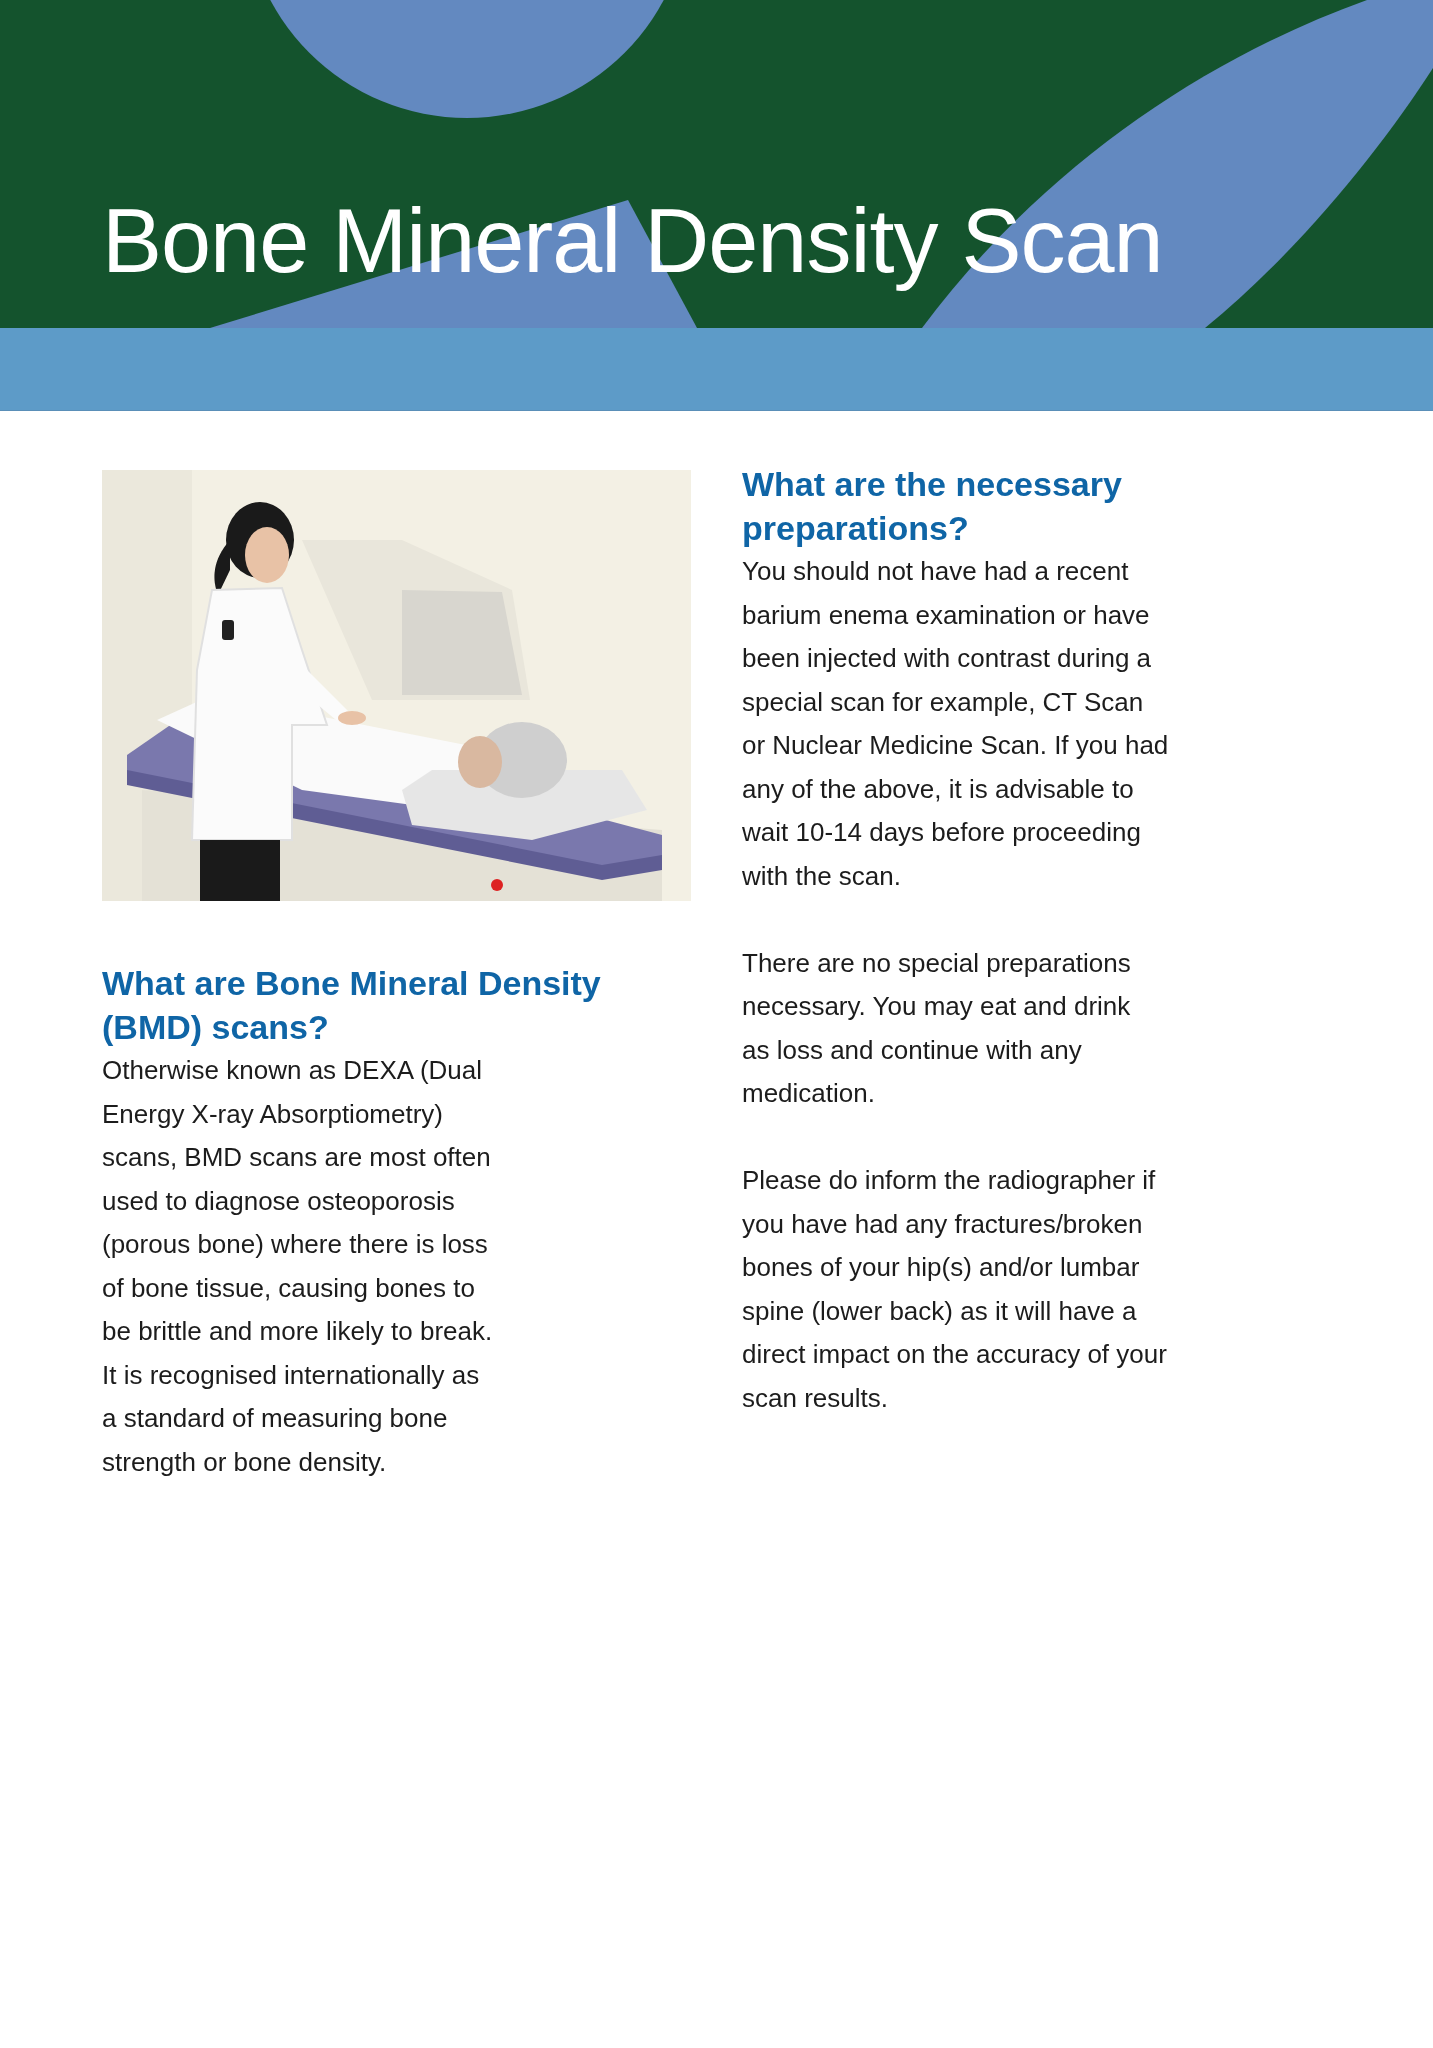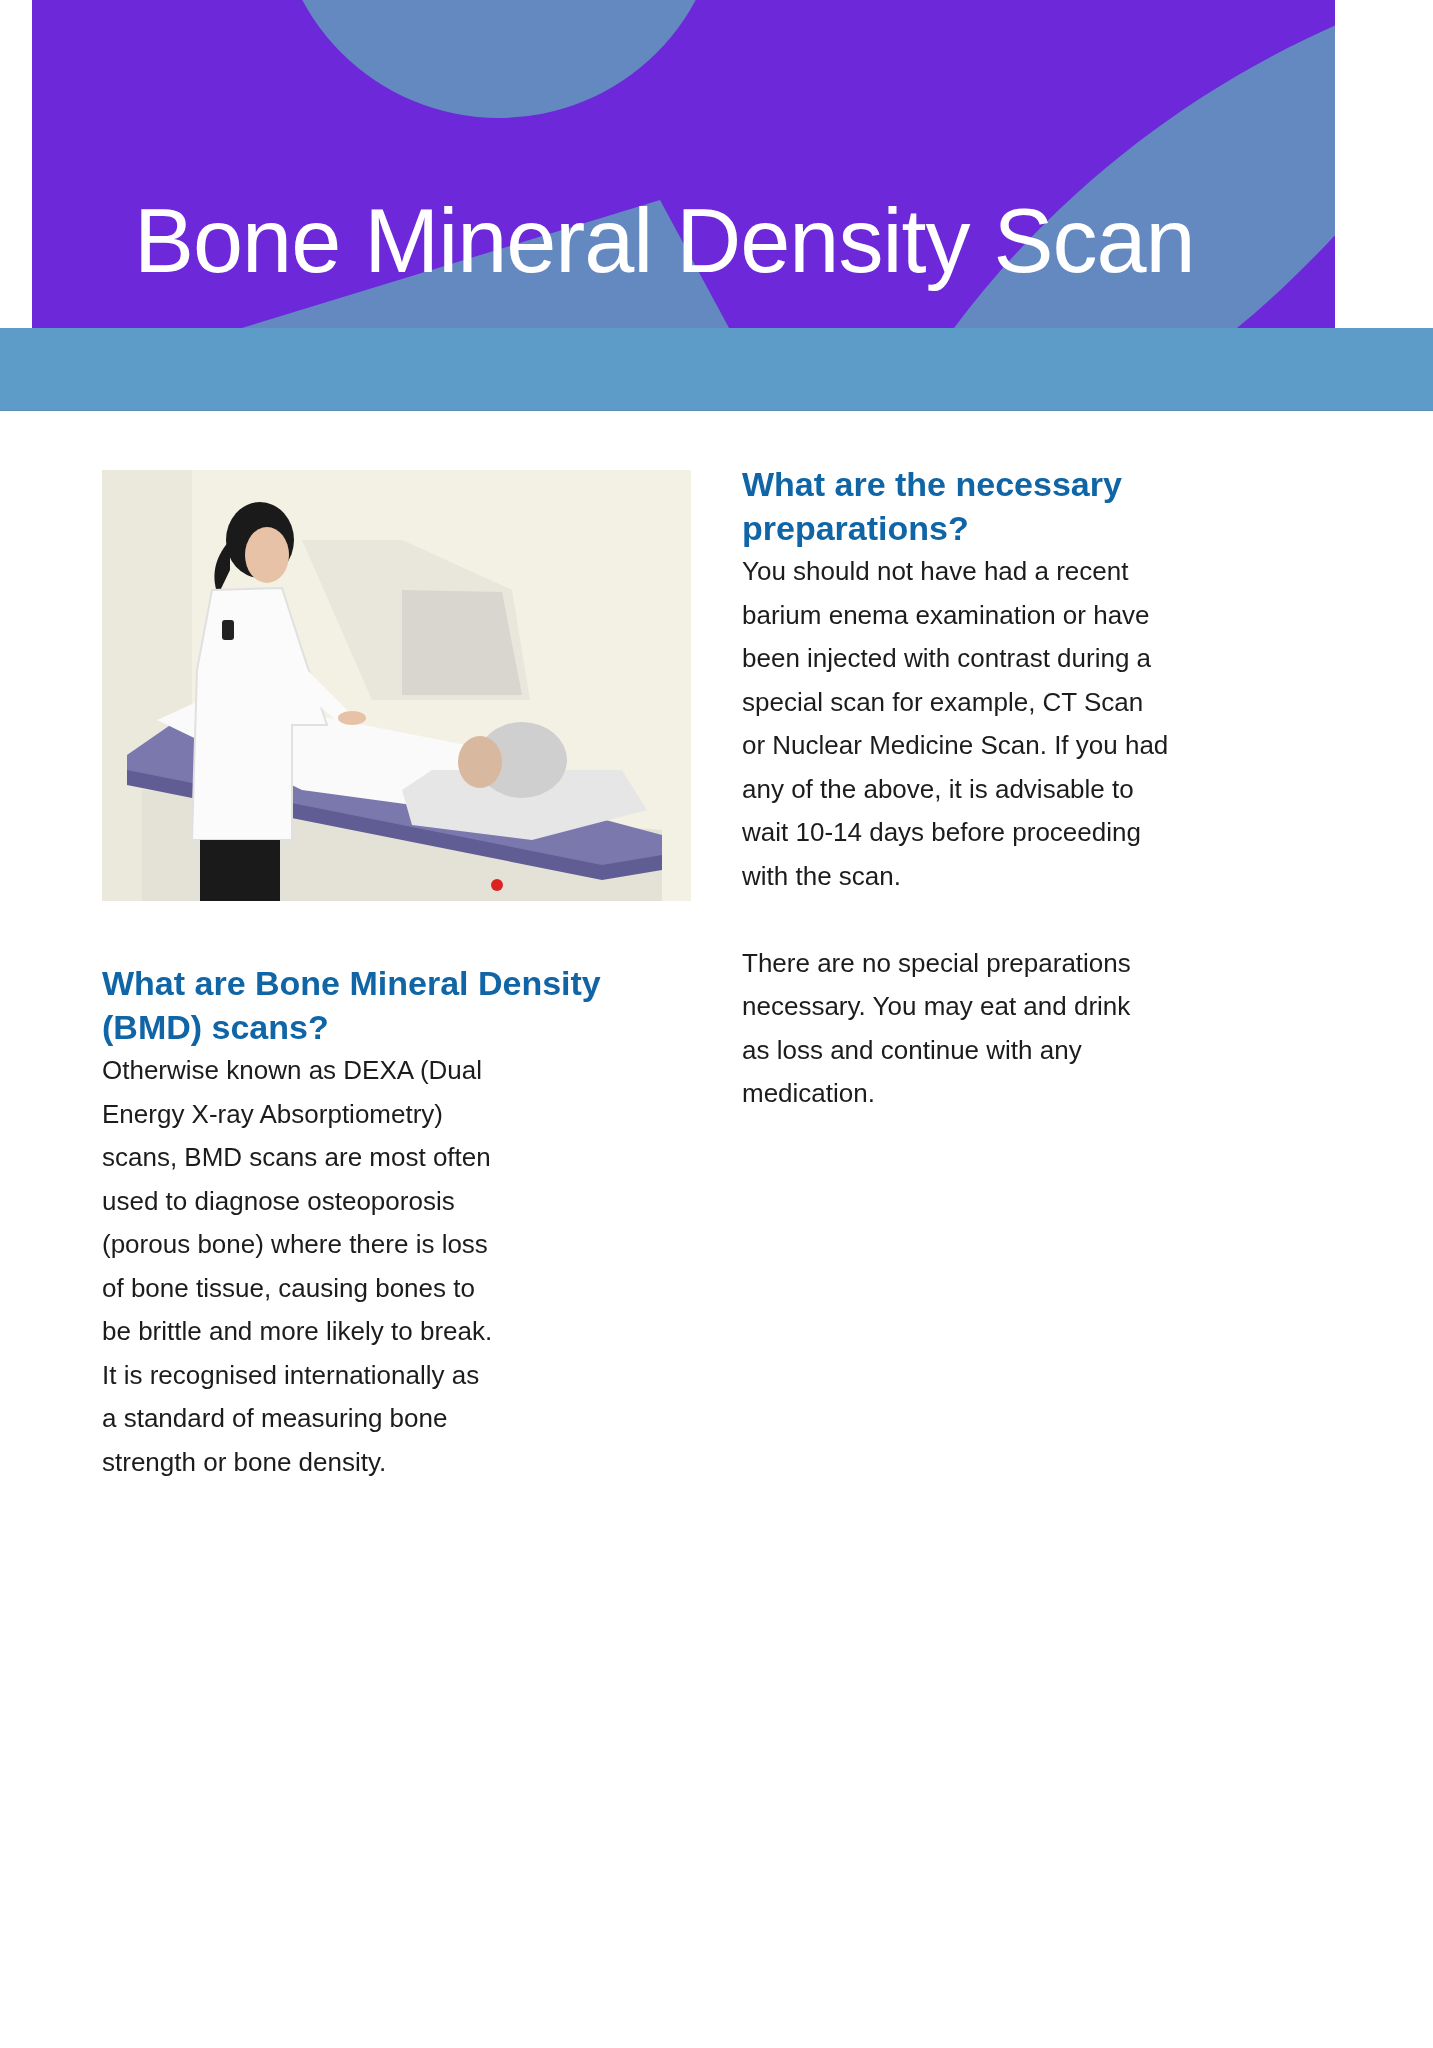--- a/index.html
+++ b/index.html
@@ -2,22 +2,22 @@
 <html><head>
 <meta charset="utf-8">
 <style>
   html, body { margin: 0; padding: 0; }
   body {
     width: 1433px; height: 2048px; background: #ffffff;
     position: relative; overflow: hidden;
     font-family: "Liberation Sans", sans-serif;
   }
   .header {
-    position: absolute; left: 0; top: 0; width: 1303px; height: 328px;
-    background: #6d28d9; overflow: hidden; margin-left: 32px;
+    position: absolute; left: 0; top: 0; width: 1433px; height: 328px;
+    background: #14532d; overflow: hidden;
   }
   .header svg { position: absolute; left: 0; top: 0; }
   .title {
     position: absolute; left: 102px; top: 196px; margin: 0;
     font-size: 90px; font-weight: normal; color: #ffffff;
     letter-spacing: -1px; line-height: 1; white-space: nowrap;
   }
   .strip {
     position: absolute; left: 0; top: 328px; width: 1433px; height: 82px;
     background: #5d9bc8; border-bottom: 1px solid #5a8fb8;
@@ -112,13 +112,19 @@
 or Nuclear Medicine Scan. If you had
 any of the above, it is advisable to
 wait 10-14 days before proceeding
 with the scan.</p>
   <div class="gap"></div>
   <p class="p">There are no special preparations
 necessary. You may eat and drink
 as loss and continue with any
 medication.</p>
   <div class="gap"></div>
+  <p class="p">Please do inform the radiographer if
+you have had any fractures/broken
+bones of your hip(s) and/or lumbar
+spine (lower back) as it will have a
+direct impact on the accuracy of your
+scan results.</p>
 </div>
 
 </body></html>

